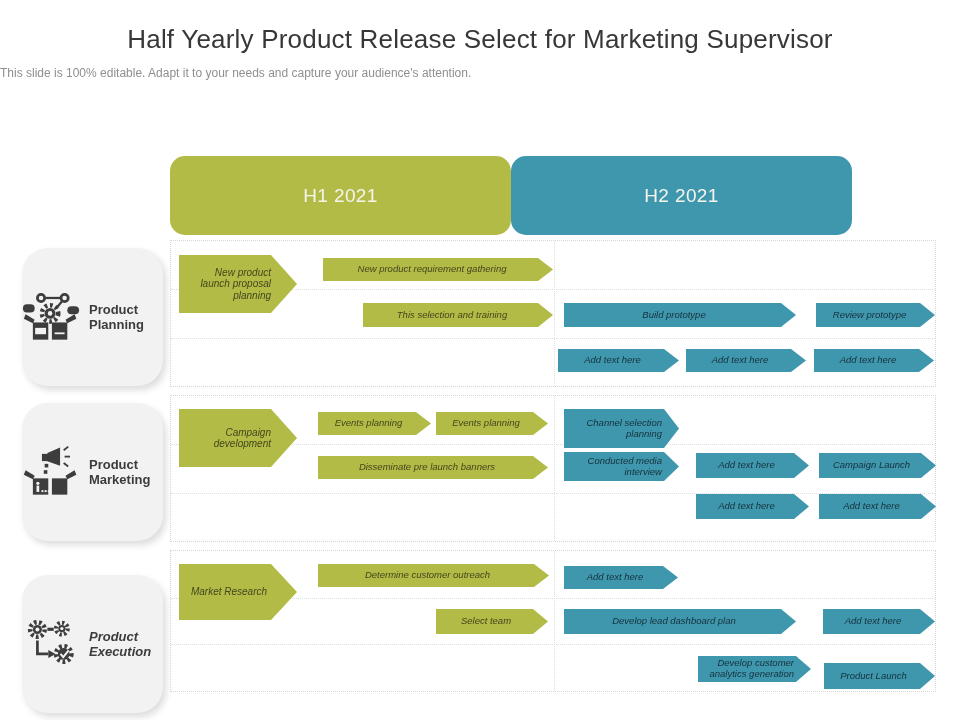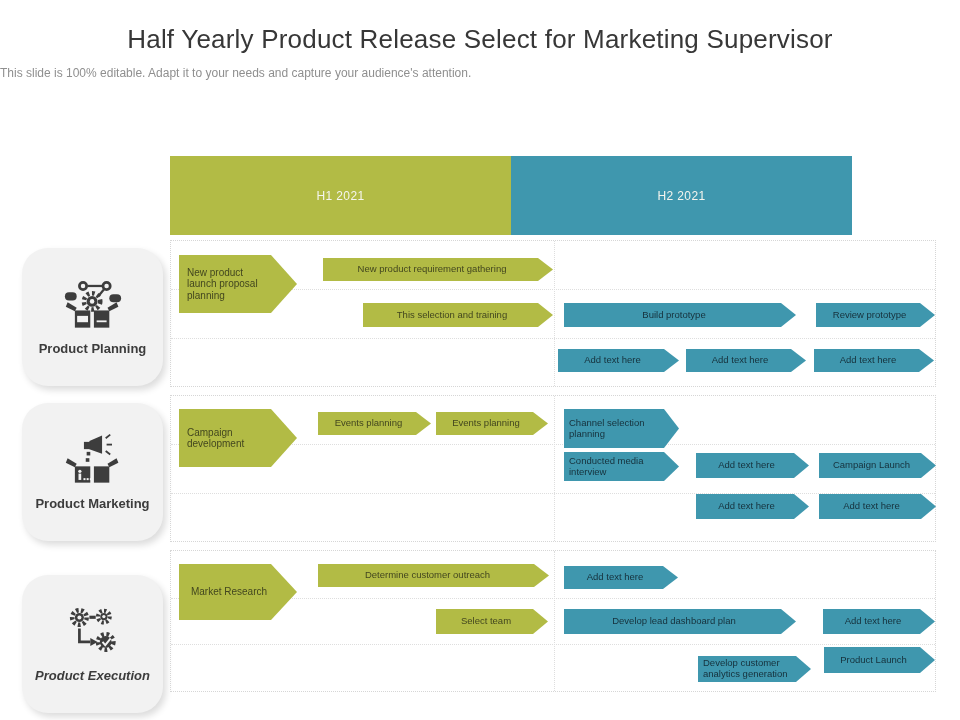--- a/index.html
+++ b/index.html
@@ -14,52 +14,53 @@
   }
   .subtitle {
     position:absolute; top:66px; left:0; width:100%; text-align:left;
     font-size:12px; color:#8f8f8f;
   }
   
   .grid-table { position:absolute; left:170px; top:156px; width:766px; height:534px; }
   .thead { display:flex; height:79px; }
   .th {
     width:341px; display:flex; align-items:center; justify-content:center;
-    font-size:12px; color:#f5f5ee; letter-spacing:0.4px;
+    font-size:19px; color:#f5f5ee; letter-spacing:0.4px;border-radius:15px;
   }
   .th.h1 { background:var(--h1_green,#b2bb45); }
   .th.h2 { background:var(--h2_teal,#3f97ae); }
 
   .group { position:absolute; left:0; width:764px; border:1px dotted #d6d6d6; }
   #group-planning  { top:84px;  height:145px; }
   #group-marketing { top:239px; height:145px; }
   #group-execution { top:394px; height:140px; }
   .hline { position:absolute; left:0; right:0; height:0; border-top:1px dotted #dedede; }
   .hline.one { top:33.4%; } .hline.two { top:66.7%; }
   .vline { position:absolute; top:0; bottom:0; width:0; left:383px; border-left:1px dotted #dedede; }
 
   
   .arr {
     position:absolute; box-sizing:border-box;
-    display:flex; align-items:center; justify-content:center; text-align:left;
+    display:flex; align-items:center; justify-content:center; text-align:right;
     font-size:9.5px; line-height:1.15; padding:1px 17px 1px 5px;
     clip-path: polygon(0 0, calc(100% - 15px) 0, 100% 50%, calc(100% - 15px) 100%, 0 100%);
+    font-style: italic;
   }
   .arr.g { background:var(--h1_green,#b2bb45); color:#43471f; }
   .arr.t { background:var(--h2_teal,#3f97ae); color:#16313c; }
   .arr.lead {
     font-size:10px; padding:2px 26px 2px 8px;
     clip-path: polygon(0 0, calc(100% - 26px) 0, 100% 50%, calc(100% - 26px) 100%, 0 100%);
   }
   
   .card {
     position:absolute; left:22px; width:141px; height:138px;
     background:#f2f2f2; border-radius:26px;
     box-shadow:3px 4px 7px rgba(0,0,0,0.14);
-    display:flex; flex-direction:column; align-items:center; justify-content:center; gap:9px;
+    display:flex; align-items:center; justify-content:center; gap:9px;
   }
   #card-planning  { top:248px; }
   #card-marketing { top:403px; }
   #card-execution { top:575px;font-style:italic; }
   .card-label { font-size:13px; font-weight:bold; color:#3c3c3c; }
   .card svg { display:block; }
 </style>
 </head>
 <body>
 
@@ -160,34 +161,35 @@
     </div>
 
     <div class="group" id="group-marketing">
       <div class="hline one"></div>
       <div class="hline two"></div>
       <div class="vline"></div>
       <div class="arr g lead" style="left:8px;top:13px;width:118px;height:58px">Campaign development</div>
       <div class="arr g" style="left:147px;top:16px;width:113px;height:23px">Events planning</div>
       <div class="arr g" style="left:265px;top:16px;width:112px;height:23px">Events planning</div>
       <div class="arr t" style="left:393px;top:13px;width:115px;height:39px">Channel selection planning</div>
+      <div class="arr g" style="left:147px;top:60px;width:230px;height:23px">Disseminate pre launch banners</div>
       <div class="arr t" style="left:393px;top:56px;width:115px;height:29px">Conducted media interview</div>
       <div class="arr t" style="left:525px;top:57px;width:113px;height:25px">Add text here</div>
       <div class="arr t" style="left:648px;top:57px;width:117px;height:25px">Campaign Launch</div>
       <div class="arr t" style="left:525px;top:98px;width:113px;height:25px">Add text here</div>
       <div class="arr t" style="left:648px;top:98px;width:117px;height:25px">Add text here</div>
     </div>
 
     <div class="group" id="group-execution">
       <div class="hline one"></div>
       <div class="hline two"></div>
       <div class="vline"></div>
       <div class="arr g lead" style="left:8px;top:13px;width:118px;height:56px">Market Research</div>
       <div class="arr g" style="left:147px;top:13px;width:231px;height:23px">Determine customer outreach</div>
       <div class="arr t" style="left:393px;top:15px;width:114px;height:23px">Add text here</div>
       <div class="arr g" style="left:265px;top:58px;width:112px;height:25px">Select team</div>
       <div class="arr t" style="left:393px;top:58px;width:232px;height:25px">Develop lead dashboard plan</div>
       <div class="arr t" style="left:652px;top:58px;width:112px;height:25px">Add text here</div>
       <div class="arr t" style="left:527px;top:105px;width:113px;height:26px">Develop customer analytics generation</div>
-      <div class="arr t" style="left:653px;top:96px;width:111px;height:26px">Product Launch</div>
+      <div class="arr t" style="left:653px;top:112px;width:111px;height:26px">Product Launch</div>
     </div>
   </div>
 </div>
 
 </body></html>

